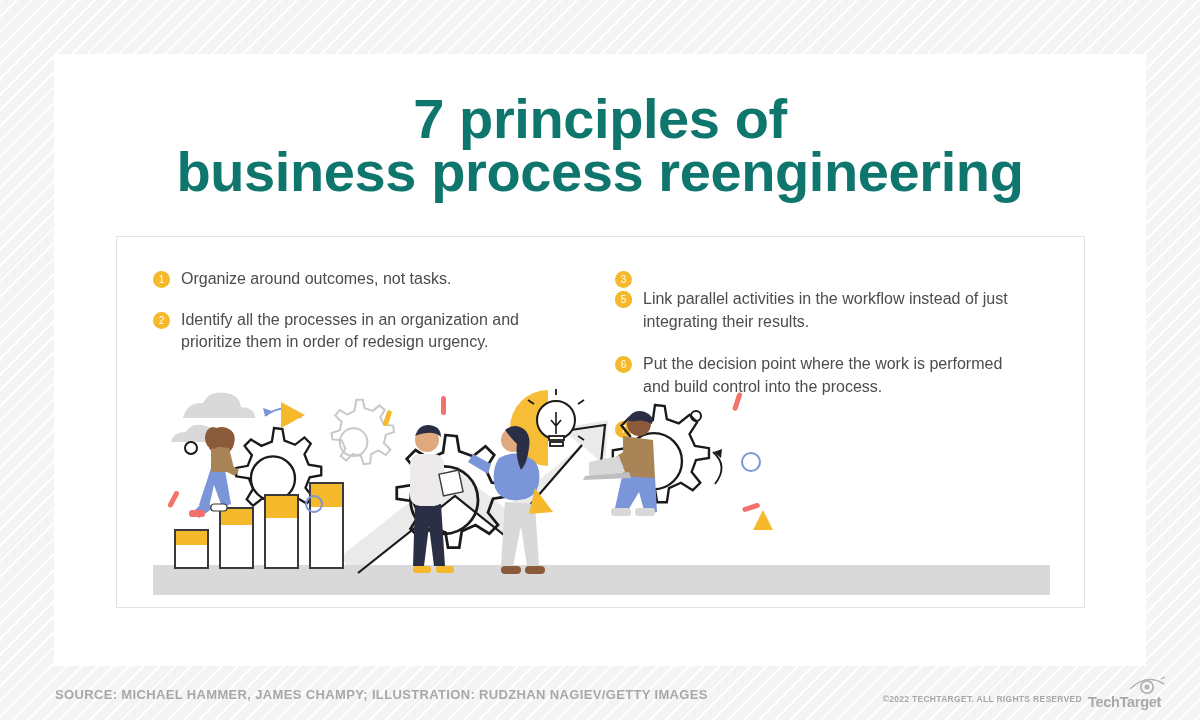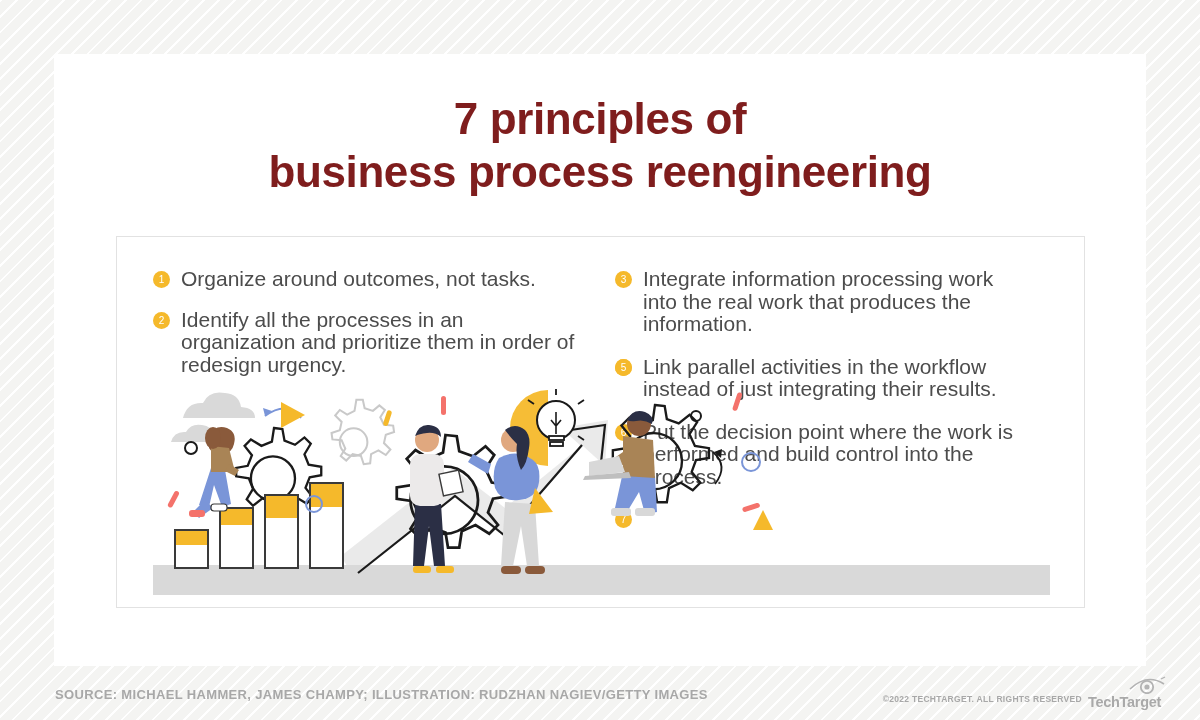--- a/index.html
+++ b/index.html
@@ -23,22 +23,22 @@
     width:1092px; height:612px;
     background:#ffffff;
   }
 
   
   .title {
     position:absolute;
     left:0; top:38px;
     width:1092px;
     text-align:center;
-    color:#7f1d1d;
-    font-size:44px;
+    color:#0f766e;
+    font-size:56px;
     font-weight:bold;
     line-height:53px;
     letter-spacing:-0.4px;
   }
   .title .l2 { display:block; }
 
   
   .panel {
     position:absolute;
     left:62px; top:182px;
@@ -59,21 +59,21 @@
     border-radius:50%;
     background:#f5b92b;
     color:#ffffff;
     font-size:10px;
     line-height:17px;
     text-align:center;
     font-weight:normal;
   }
   .item-text {
     color:#4c4c4c;
-    font-size:21px;
+    font-size:16px;
     line-height:22.5px;
   }
   .col-left .item { margin-bottom:18px; }
   .col-right .item { margin-bottom:20px; }
 
   
   .illo { position:absolute; left:36px; top:143px; width:900px; height:227px; }
   .illo svg { display:block; }
 
   
@@ -127,21 +127,20 @@
       </div>
       <div class="item">
         <span class="badge">2</span>
         <span class="item-text">Identify all the processes in an organization and prioritize them in order of redesign urgency.</span>
       </div>
     </div>
 
     <div class="col col-right">
       <div class="item">
         <span class="badge">3</span>
-        <span class="item-text">Integrate information processing work into the real work that produces the information.</span>
       </div>
       <div class="item">
         <span class="badge">4</span>
       </div>
       <div class="item">
         <span class="badge">5</span>
         <span class="item-text">Link parallel activities in the workflow instead of just integrating their results.</span>
       </div>
       <div class="item">
         <span class="badge">6</span>

